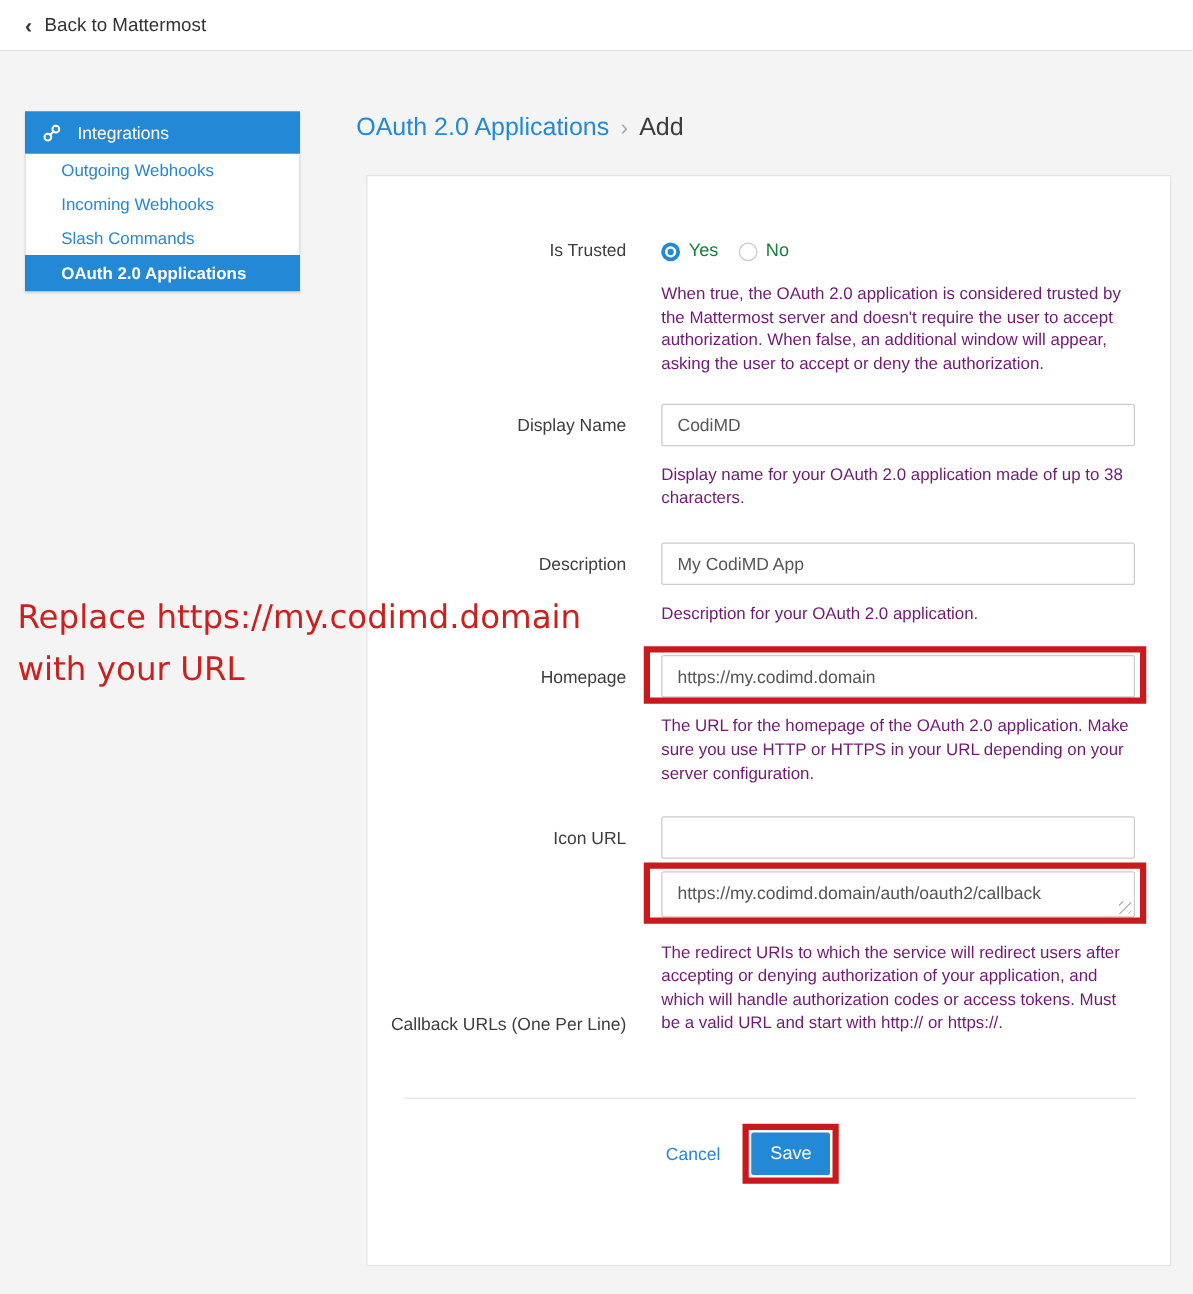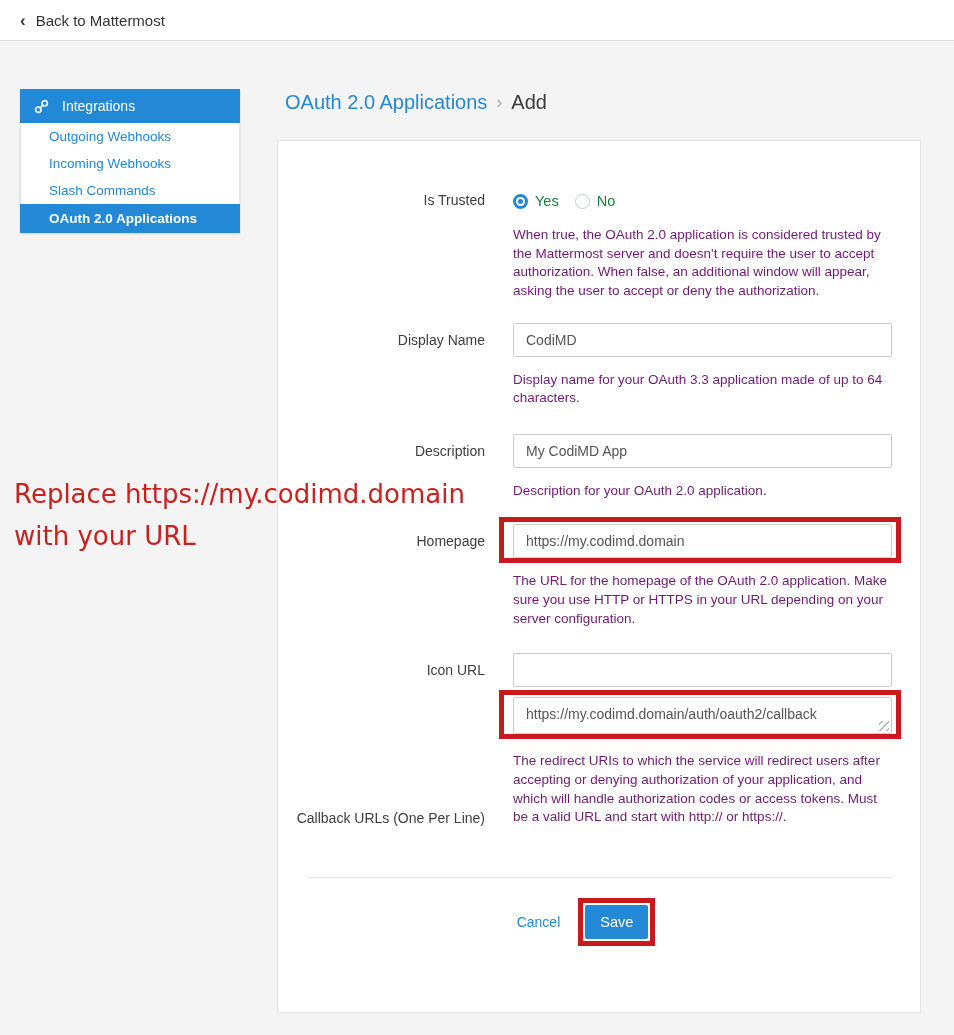--- a/index.html
+++ b/index.html
@@ -49,21 +49,21 @@
   .breadcrumb {
     position: absolute; left: 285px; top: 91px;
     font-size: 20px; display: flex; align-items: center; gap: 9px;
   }
   .breadcrumb-parent { color: #2389d7; cursor: pointer; text-decoration: none; }
   .breadcrumb-sep { color: #a8a8a8; font-size: 18px; }
   .breadcrumb-current { color: #3c3c3e; }
 
   
   .panel {
-    position: absolute; left: 277px; top: 140px; width: 644px; height: 873px;
+    position: absolute; left: 293px; top: 140px; width: 644px; height: 873px;
     background: #fff; border: 1px solid #e3e3e3;
     padding-top: 49px;
   }
   .form-row { display: flex; }
   .form-label {
     flex: none; width: 207px; text-align: right;
     font-size: 14px; color: #3d3d40; padding-top: 8px; line-height: 1.3;
   }
   .form-row.radio-row .form-label { padding-top: 1px; }
   .form-control { flex: none; width: 379px; margin-left: 28px; position: relative; }
@@ -194,21 +194,21 @@
         </label>
       </div>
       <div class="help-text" style="margin-top:17px">When true, the OAuth 2.0 application is considered trusted by the Mattermost server and doesn't require the user to accept authorization. When false, an additional window will appear, asking the user to accept or deny the authorization.</div>
     </div>
   </div>
 
   <div class="form-row row-displayname">
     <div class="form-label">Display Name</div>
     <div class="form-control">
       <input class="text-input" type="text" value="CodiMD" style="">
-      <div class="help-text">Display name for your OAuth 3.3 application made of up to 64 characters.</div>
+      <div class="help-text">Display name for your OAuth 2.0 application made of up to 38 characters.</div>
     </div>
   </div>
 
   <div class="form-row row-description">
     <div class="form-label">Description</div>
     <div class="form-control">
       <input class="text-input" type="text" value="My CodiMD App" style="">
       <div class="help-text">Description for your OAuth 2.0 application.</div>
     </div>
   </div>

